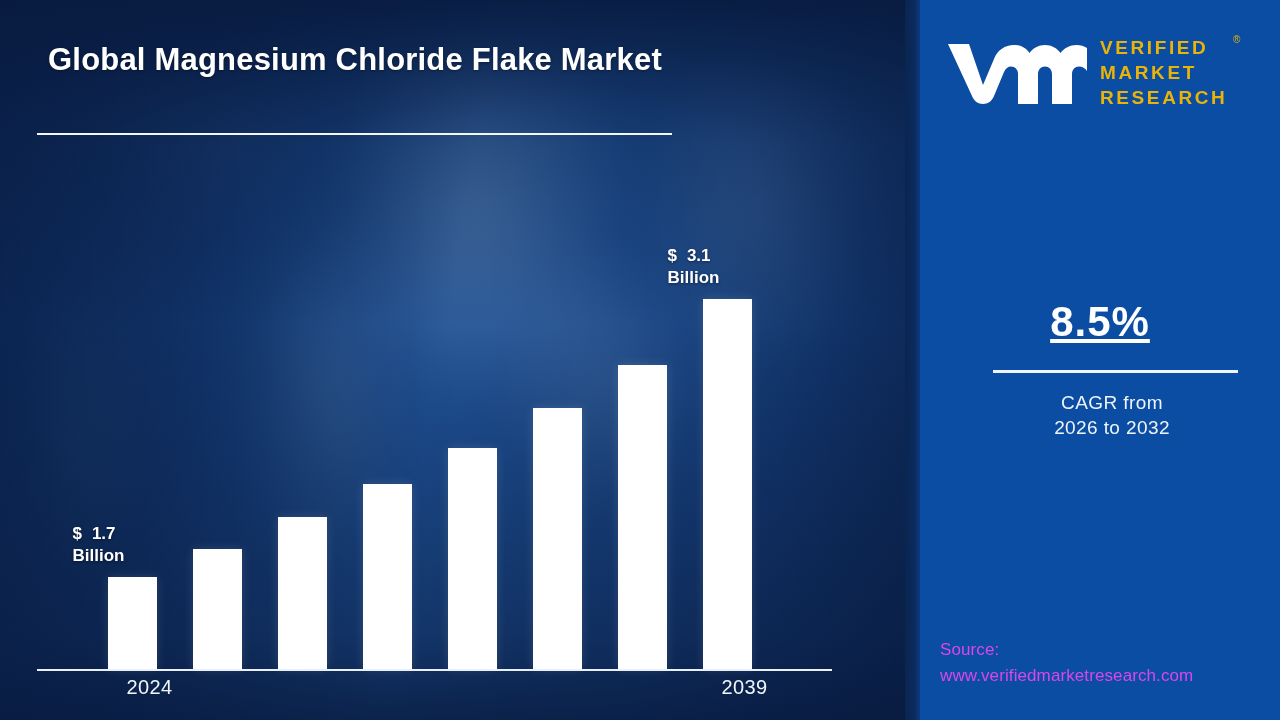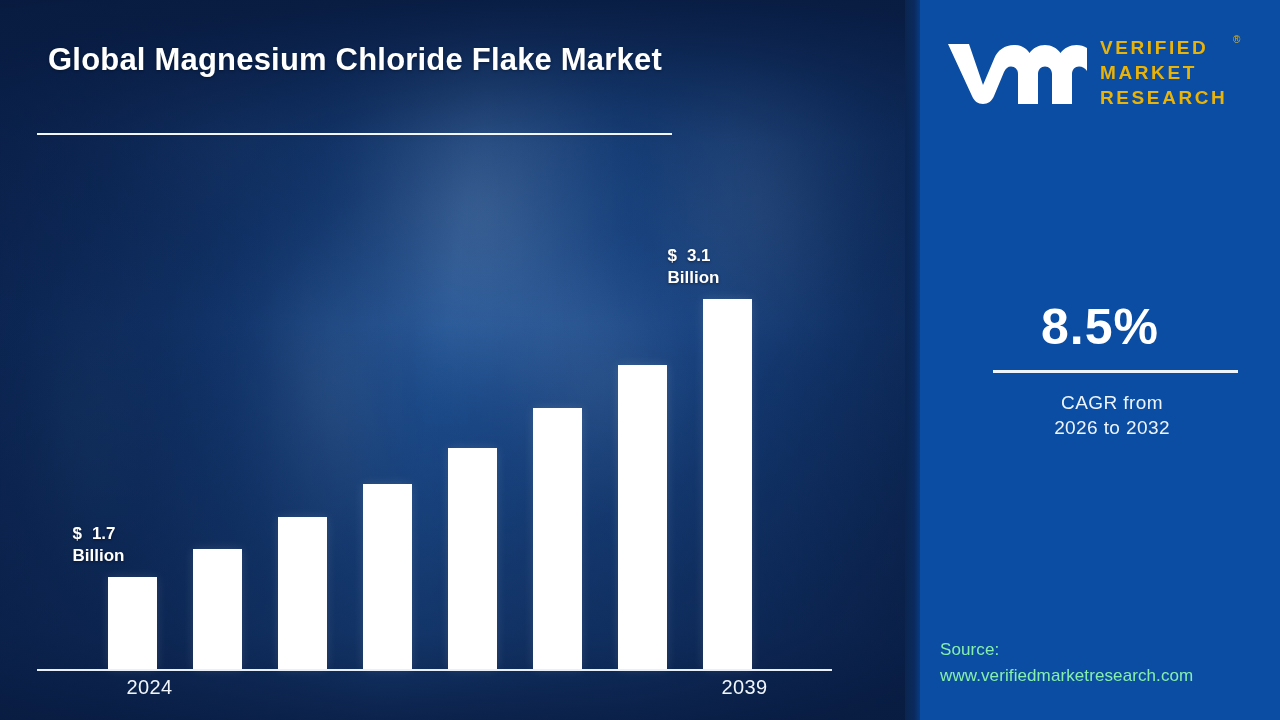--- a/index.html
+++ b/index.html
@@ -94,32 +94,32 @@
   .logo-text{
     margin-left:10px;position:relative;color:#eab308;font-weight:bold;
     font-size:19px;line-height:25px;letter-spacing:2.6px;
   }
   .reg-mark{
     position:absolute;right:-13px;top:-8px;font-size:10px;letter-spacing:0;font-weight:normal;
   }
 
   .cagr-value{
     position:absolute;left:0;top:298px;width:360px;text-align:center;
-    color:#ffffff;font-size:50px;font-weight:bold;letter-spacing:1px;
+    color:#ffffff;font-size:42px;font-weight:bold;letter-spacing:1px;text-decoration:underline;
   }
   .cagr-rule{
     position:absolute;left:993px;top:370px;width:245px;height:3px;background:#eef4fb;
   }
   .cagr-caption{
     position:absolute;left:0;top:390px;width:360px;text-align:center;
     color:#eef4fb;font-size:19px;line-height:25px;letter-spacing:.4px;margin-left:12px;
   }
   .source{
     position:absolute;left:20px;top:637px;width:330px;
-    color:#86efac;font-size:17px;line-height:26px;letter-spacing:.1px;
+    color:#d946ef;font-size:17px;line-height:26px;letter-spacing:.1px;
   }
 </style>
 </head>
 <body>
 
 <div id="stage">
 
   <div class="left-pane">
     <div class="photo"></div>
     <div class="photo-bands"></div>

